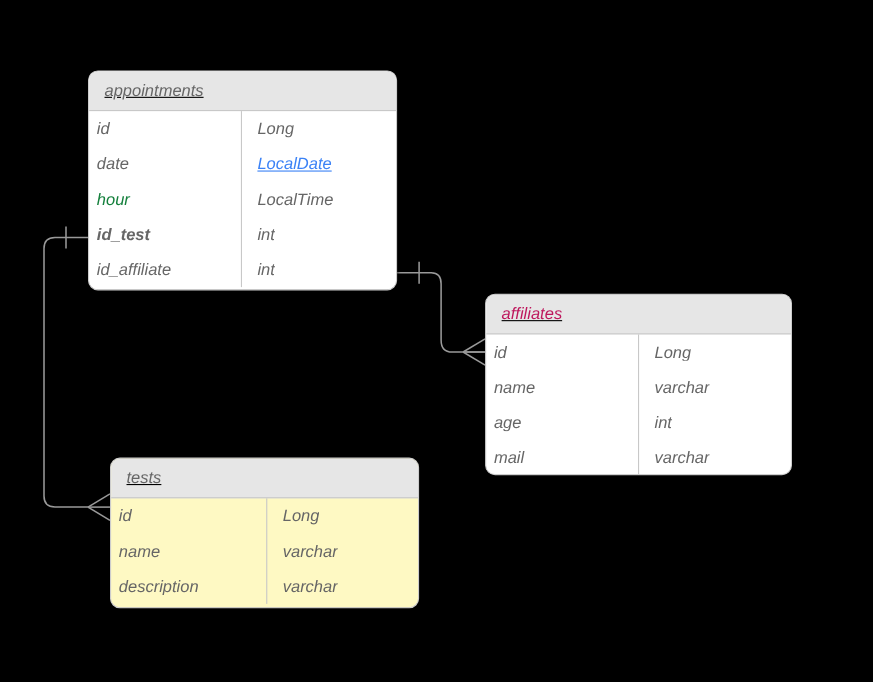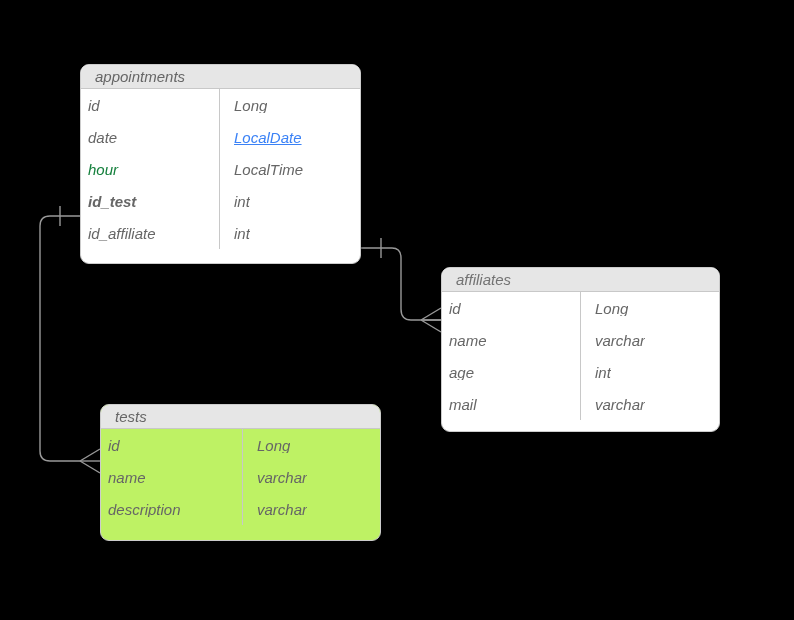--- a/index.html
+++ b/index.html
@@ -27,26 +27,27 @@
     position: absolute;
     box-sizing: border-box;
     background: #ffffff;
     border: 1px solid #cccccc;
     border-radius: 9px;
     box-shadow: 1px 1px 2px rgba(0,0,0,0.35);
     overflow: hidden;
   }
   .entity-header {
     box-sizing: border-box;
-    height: 24px;
+    height: 36px;
     background: #e6e6e6;
     border-bottom: 1px solid #c8c8c8;
     display: flex;
     align-items: center;
     padding-left: 14px;
+    text-decoration: underline;
   }
   .entity-title {
     font-style: italic;
     font-size: 15px;
     color: #666666;
     line-height: 1;
     white-space: nowrap;
   }
   .entity-body {
     position: relative;
@@ -130,21 +131,21 @@
       </div>
       <div class="attr-row">
         <span class="attr-name" style="width: 138px; color: rgb(102, 102, 102); font-style: italic;">id_affiliate</span>
         <span class="attr-type" style="color: rgb(102, 102, 102);">int</span>
       </div>
     </div>
   </div>
 
   <div class="entity" style="left: 441px; top: 267px; width: 279px; height: 165px; background: rgb(255, 255, 255); border-color: rgb(204, 204, 204);">
     <div class="entity-header" style="background: rgb(230, 230, 230);">
-      <span class="entity-title" style="color: #737373;">affiliates</span>
+      <span class="entity-title" style="color: #be185d;">affiliates</span>
     </div>
     <div class="entity-body">
       <div class="col-divider" style="left: 138px;"></div>
       <div class="attr-row">
         <span class="attr-name" style="width: 138px; color: rgb(102, 102, 102);">id</span>
         <span class="attr-type" style="color: rgb(102, 102, 102);">Long</span>
       </div>
       <div class="attr-row">
         <span class="attr-name" style="width: 138px; color: rgb(102, 102, 102);">name</span>
         <span class="attr-type" style="color: rgb(102, 102, 102);">varchar</span>
@@ -153,21 +154,21 @@
         <span class="attr-name" style="width: 138px; color: rgb(102, 102, 102);">age</span>
         <span class="attr-type" style="color: rgb(102, 102, 102);">int</span>
       </div>
       <div class="attr-row">
         <span class="attr-name" style="width: 138px; color: rgb(102, 102, 102);">mail</span>
         <span class="attr-type" style="color: rgb(102, 102, 102);">varchar</span>
       </div>
     </div>
   </div>
 
-  <div class="entity" style="left: 100px; top: 404px; width: 281px; height: 137px; background: #bef264; border-color: rgb(204, 204, 204);">
+  <div class="entity" style="left: 100px; top: 416px; width: 281px; height: 137px; background: #fef9c3; border-color: rgb(204, 204, 204);">
     <div class="entity-header" style="background: rgb(230, 230, 230);">
       <span class="entity-title" style="color: rgb(102, 102, 102);">tests</span>
     </div>
     <div class="entity-body">
       <div class="col-divider" style="left: 141px;"></div>
       <div class="attr-row">
         <span class="attr-name" style="width: 141px; color: rgb(102, 102, 102);">id</span>
         <span class="attr-type" style="color: rgb(102, 102, 102);">Long</span>
       </div>
       <div class="attr-row">

